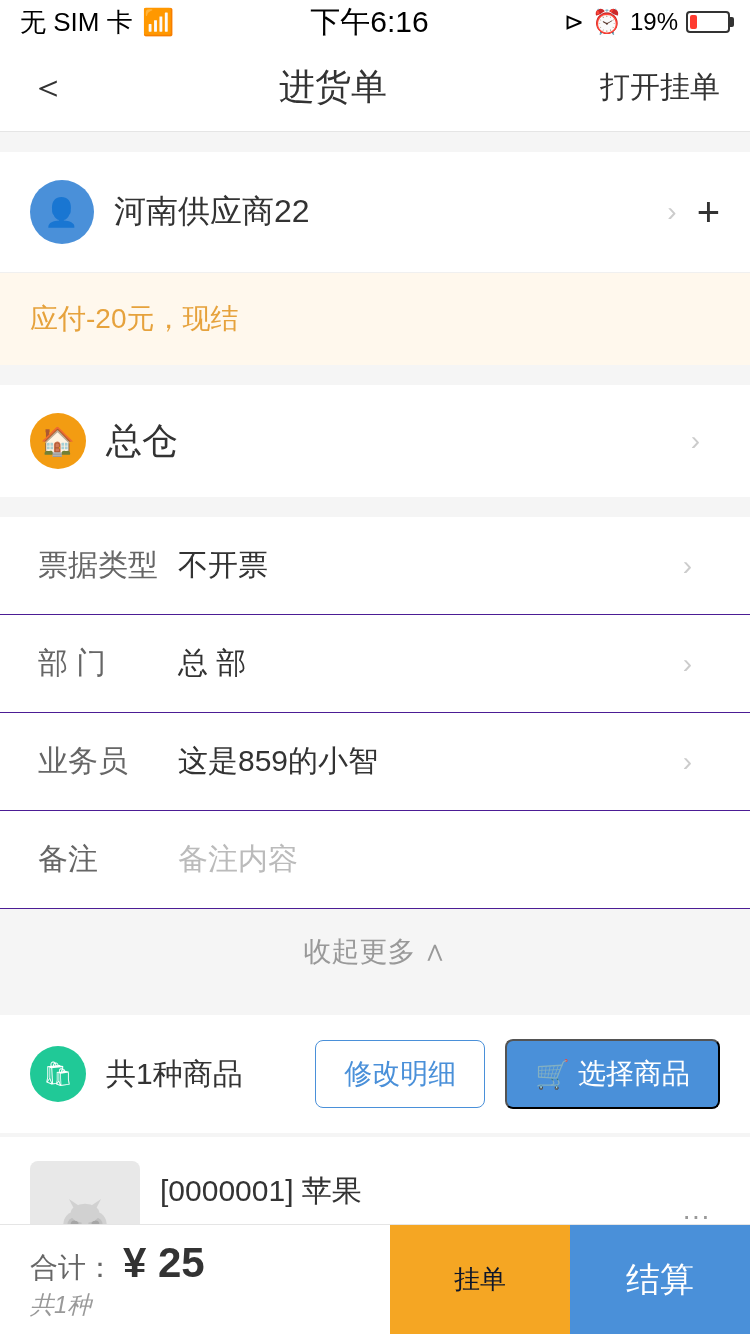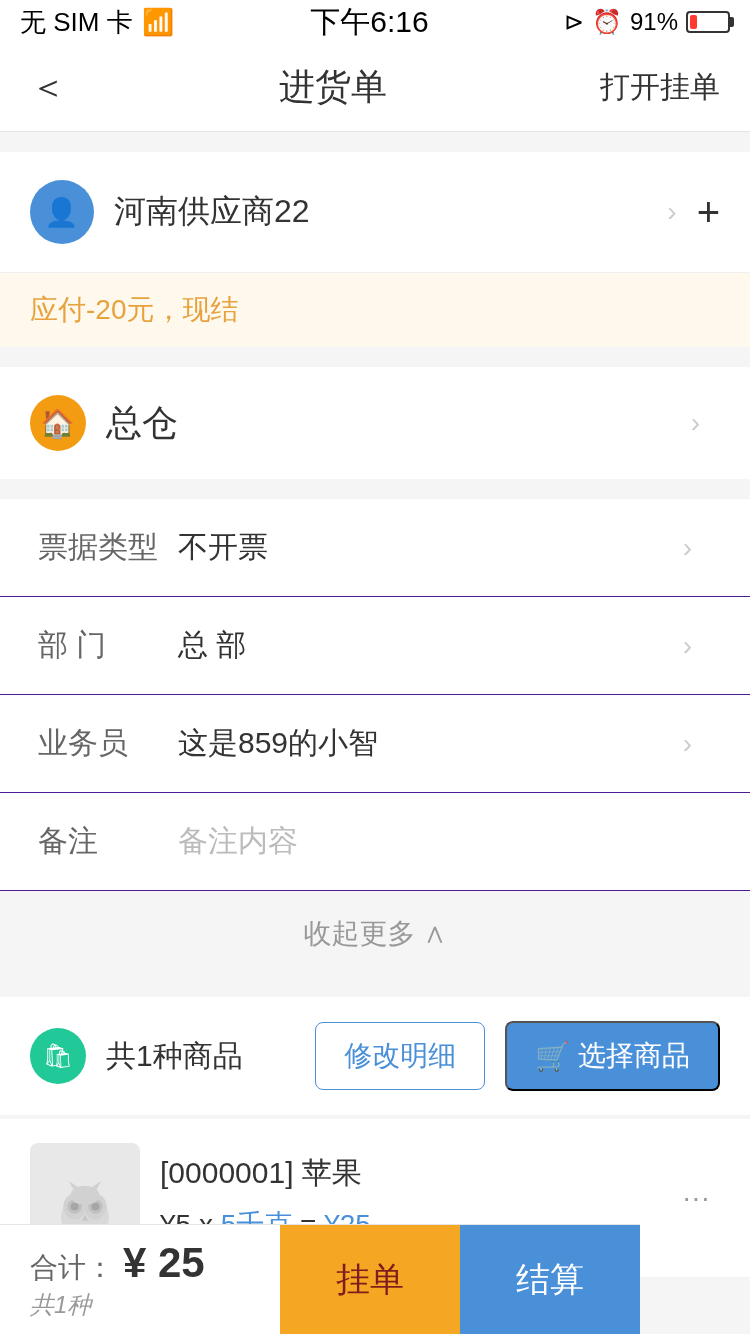--- a/index.html
+++ b/index.html
@@ -79,21 +79,21 @@
       display: flex; align-items: center; justify-content: center;
       color: #fff; font-size: 28px; margin-right: 20px; flex-shrink: 0;
     }
     .supplier-name { flex: 1; font-size: 32px; color: #333; }
     .chevron-right { color: #ccc; font-size: 28px; margin-right: 20px; }
     .add-btn { font-size: 40px; color: #333; cursor: pointer; }
 
     
     .notice-bar {
       background: #fff8ed;
-      padding: 18px 30px;
+      padding: 27px 30px;
       font-size: 28px;
       color: #e6a23c;
     }
 
     
     .warehouse-row {
       display: flex;
       align-items: center;
       padding: 28px 30px;
     }
@@ -182,40 +182,40 @@
     .product-title { font-size: 30px; color: #333; margin-bottom: 12px; }
     .product-price { font-size: 28px; color: #333; }
     .price-blue { color: #4a90d9; }
     .product-more { color: #999; font-size: 28px; cursor: pointer; padding: 10px; }
 
     
     .bottom-bar {
       position: fixed;
       bottom: 0;
       left: 0;
-      width: 640px;
+      width: 750px;
       height: 110px;
       background: #fff;
       display: flex;
       align-items: center;
       border-top: 1px solid #e5e5e5;
     }
     .total-section {
       flex: 1;
       padding: 0 30px;
     }
     .total-label { font-size: 28px; color: #666; }
     .total-amount { font-size: 42px; font-weight: 600; color: #333; display: inline; }
     .total-count { font-size: 24px; color: #999; display: block; margin-top: 2px; font-style: italic; }
     .btn-pending {
       width: 180px;
       height: 110px;
       background: #f5a623;
-      color: #7f1d1d;
-      font-size: 34px;
+      color: #0f172a;
+      font-size: 26px;
       display: flex;
       align-items: center;
       justify-content: center;
       cursor: pointer;
       flex-shrink: 0;
     }
     .btn-checkout {
       width: 180px;
       height: 110px;
       background: #4a90d9;
@@ -236,21 +236,21 @@
 
 <div class="status-bar">
   <div class="status-left">
     <span>无 SIM 卡</span>
     <span>📶</span>
   </div>
   <div class="status-center">下午6:16</div>
   <div class="status-right">
     <span>⊳</span>
     <span>⏰</span>
-    <span>91%</span>
+    <span>19%</span>
     <div class="battery">
       <div class="battery-fill"></div>
     </div>
   </div>
 </div>
 
 <div class="nav-bar">
   <span class="nav-back">＜</span>
   <span class="nav-title">进货单</span>
   <span class="nav-right">打开挂单</span>

